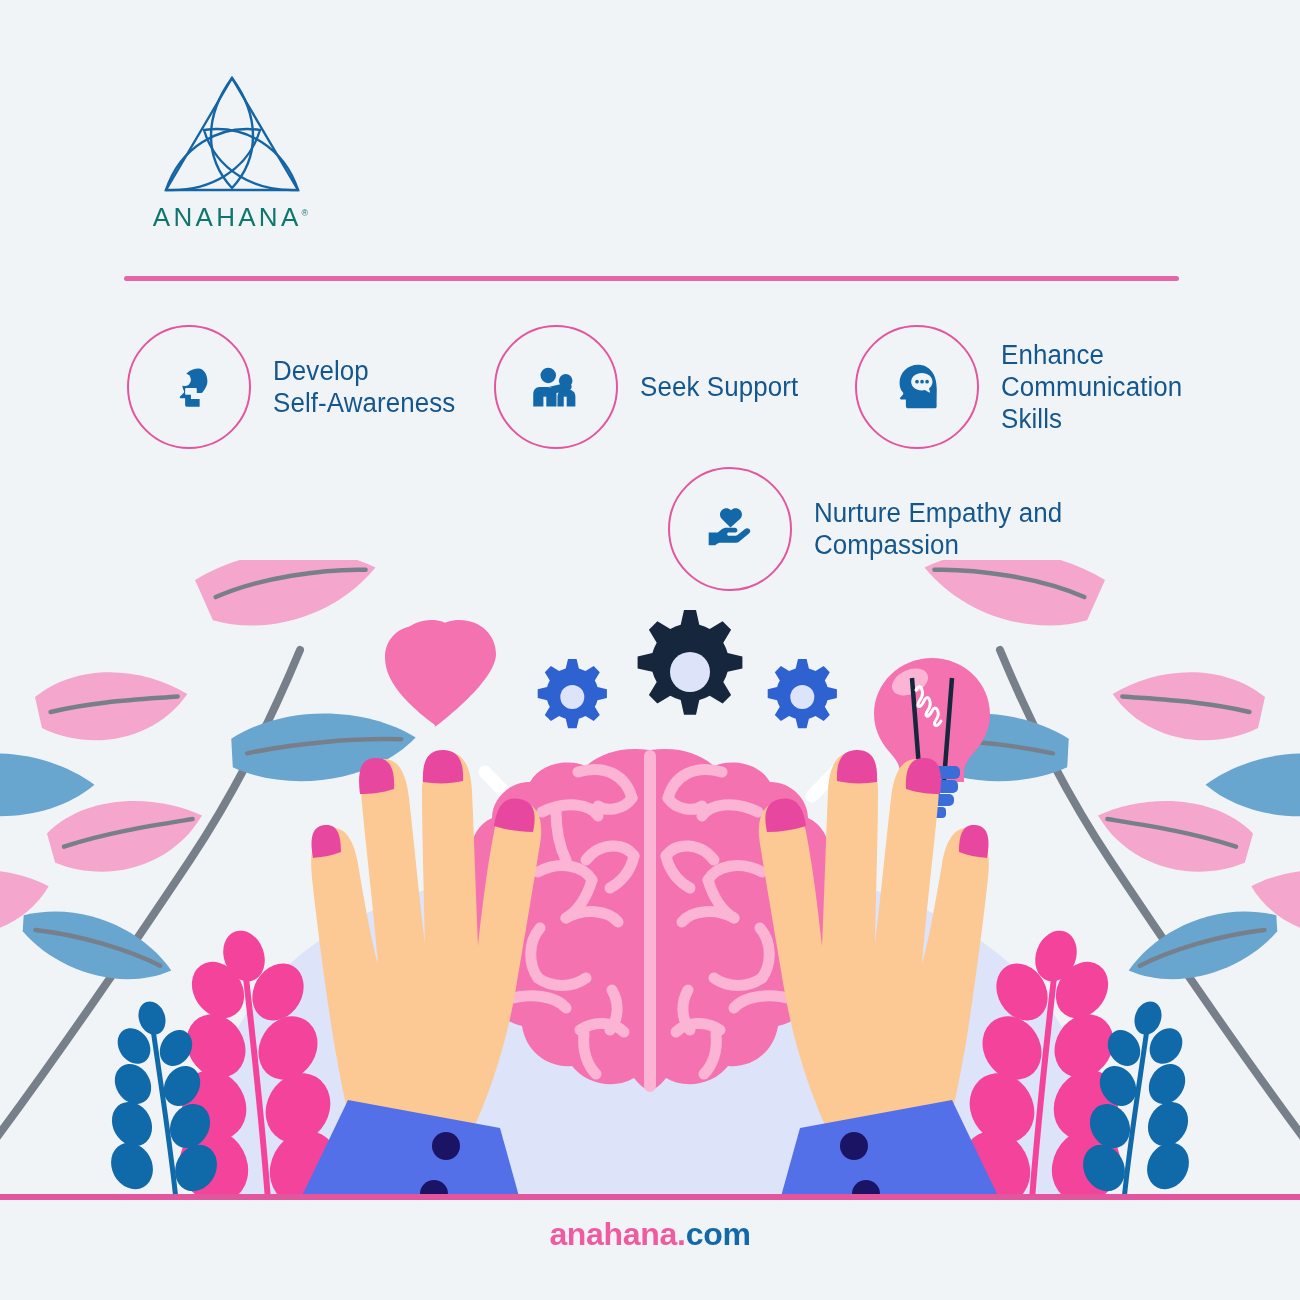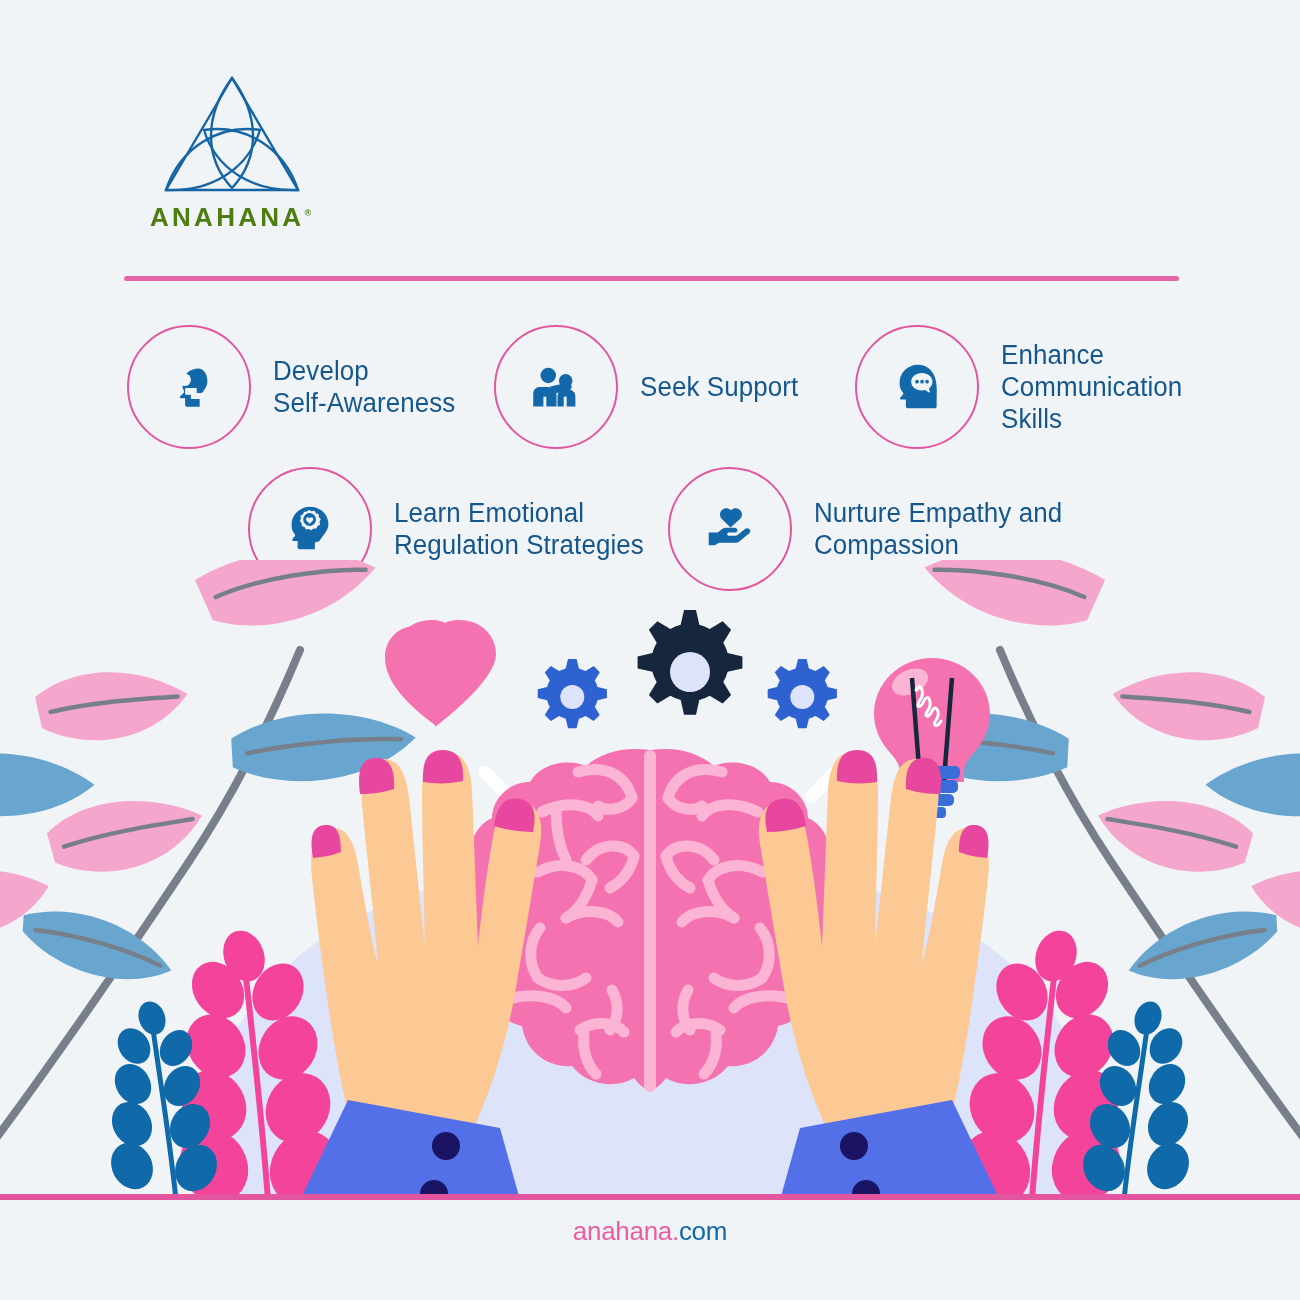--- a/index.html
+++ b/index.html
@@ -10,21 +10,21 @@
     overflow:hidden;
     position:relative;
   }
   .stage{position:absolute;inset:0;width:1300px;height:1300px;}
 
   
   .header{position:absolute;left:0;top:0;width:1300px;height:290px;}
   .logo-wrap{position:absolute;left:148px;top:72px;width:165px;height:180px;}
   .logo-mark{position:absolute;left:10px;top:0;width:148px;height:128px;}
   .logo-word{position:absolute;left:0;top:130px;width:165px;text-align:center;
-    font-size:26px;letter-spacing:3.3px;color:#4d7c0f;font-weight:700;}
+    font-size:26px;letter-spacing:3.3px;color:#0f766e;font-weight:400;}
   .logo-word sup{font-size:9px;vertical-align:super;letter-spacing:0;}
 
   .title{position:absolute;left:318px;top:62px;width:880px;}
   .tline{
     font-family:"Liberation Sans Narrow","Liberation Sans",sans-serif;
     font-weight:400;
     font-size:96px;
     line-height:0.98;
     letter-spacing:-1px;
     transform:scaleX(0.80);
@@ -57,21 +57,21 @@
     white-space:pre-line;
   }
 
   
   .illus{position:absolute;left:0;top:560px;width:1300px;height:640px;}
   .illus svg{display:block;}
 
   
   .footrule{position:absolute;left:0;top:1194px;width:1300px;height:6px;background:#e3569f;}
   .footer{position:absolute;left:0;top:1216px;width:1300px;text-align:center;}
-  .footer .fw{font-size:26px;font-weight:normal;letter-spacing:-.3px;}
+  .footer .fw{font-size:32px;font-weight:bold;letter-spacing:-.3px;}
   .fw .p{color:#ef5ba1;}
   .fw .b{color:#1268a9;}
 </style>
 </head>
 <body>
 
 <div class="stage">
 
   <div class="header">
 
@@ -135,34 +135,20 @@
           <circle cx="32" cy="26.5" r="1.9"></circle>
           <circle cx="37.2" cy="26.5" r="1.9"></circle>
           <circle cx="42.4" cy="26.5" r="1.9"></circle>
         </svg>
       </div>
       <div class="btxt">Enhance
 Communication
 Skills</div>
     </div>
 
-    <div class="bullet" style="left:248px;top:157px;">
-      <div class="circ">
-        <svg viewBox="0 0 64 64" width="62" height="62" fill="#1268a9">
-          <path d="M32 9C21.5 9 13 17.2 13 27.5c0 4.4 1 7.1 3.1 9.7.7.9.8 1.6.1 2.4l-2.3 2.6c-.7.8-.2 2.1.9 2.1h4.4v6.2c0 1.4 1.1 2.5 2.5 2.5H37v-5.7c0-1.2 1-2.1 2.2-2.1 1.3 0 2.4-.6 3-1.7C46 37.7 51 33.5 51 27 51 17.1 42.6 9 32 9z"></path>
-          <g fill="#f1f4f7">
-            <path d="M28.5 13.8l2.6-1.5 2.6 1.5 2.9-.6 1.6 2.5 2.8 1 .1 3 2 2.2-1.3 2.7.6 2.9-2.7 1.3-1.1 2.8-3-.1-2.3 1.9-2.5-1.5-2.9.6-1.6-2.5-2.8-1-.1-3-2-2.2 1.3-2.7-.6-2.9 2.7-1.3 1.1-2.8 3 .1z"></path>
-          </g>
-          <circle cx="31.6" cy="22.2" r="6.6" fill="#1268a9"></circle>
-          <path d="M31.6 26.5l-3.1-3c-.9-.9-.9-2.2 0-3 .8-.8 2-.8 2.7 0l.4.4.4-.4c.8-.8 2-.8 2.8 0 .8.8.8 2.1 0 3z" fill="#f1f4f7"></path>
-        </svg>
-      </div>
-      <div class="btxt">Learn Emotional
-Regulation Strategies</div>
-    </div>
 
     <div class="bullet" style="left:668px;top:157px;">
       <div class="circ">
         <svg viewBox="0 0 64 64" width="62" height="62" fill="#1268a9">
           <path d="M32.5 30.5l-8.8-8.7c-2.7-2.7-2.7-6.9 0-9.4 2.5-2.4 6.5-2.4 9 0l.3.3.3-.3c2.5-2.4 6.5-2.4 9 0 2.7 2.5 2.7 6.7 0 9.4z"></path>
           <path d="M51.5 31.8c-1.2-1-2.8-.9-4 .1l-7.7 6.2c-.6.5-1.4.8-2.2.8h-6.9c-.9 0-1.6-.7-1.6-1.6s.7-1.6 1.6-1.6h6.3c1.4 0 2.6-1.1 2.6-2.5 0-1.4-1.2-2.6-2.6-2.6h-8.6c-1.6 0-3.2.5-4.5 1.5l-4.6 3.6H10v13h6.6l2.6-1.8c.6-.4 1.3-.6 2-.6h16.1c1.6 0 3.1-.5 4.3-1.5l10.3-8.5c1.5-1.2 1.5-3.4-.4-4.5z"></path>
         </svg>
       </div>
       <div class="btxt">Nurture Empathy and
 Compassion</div>

